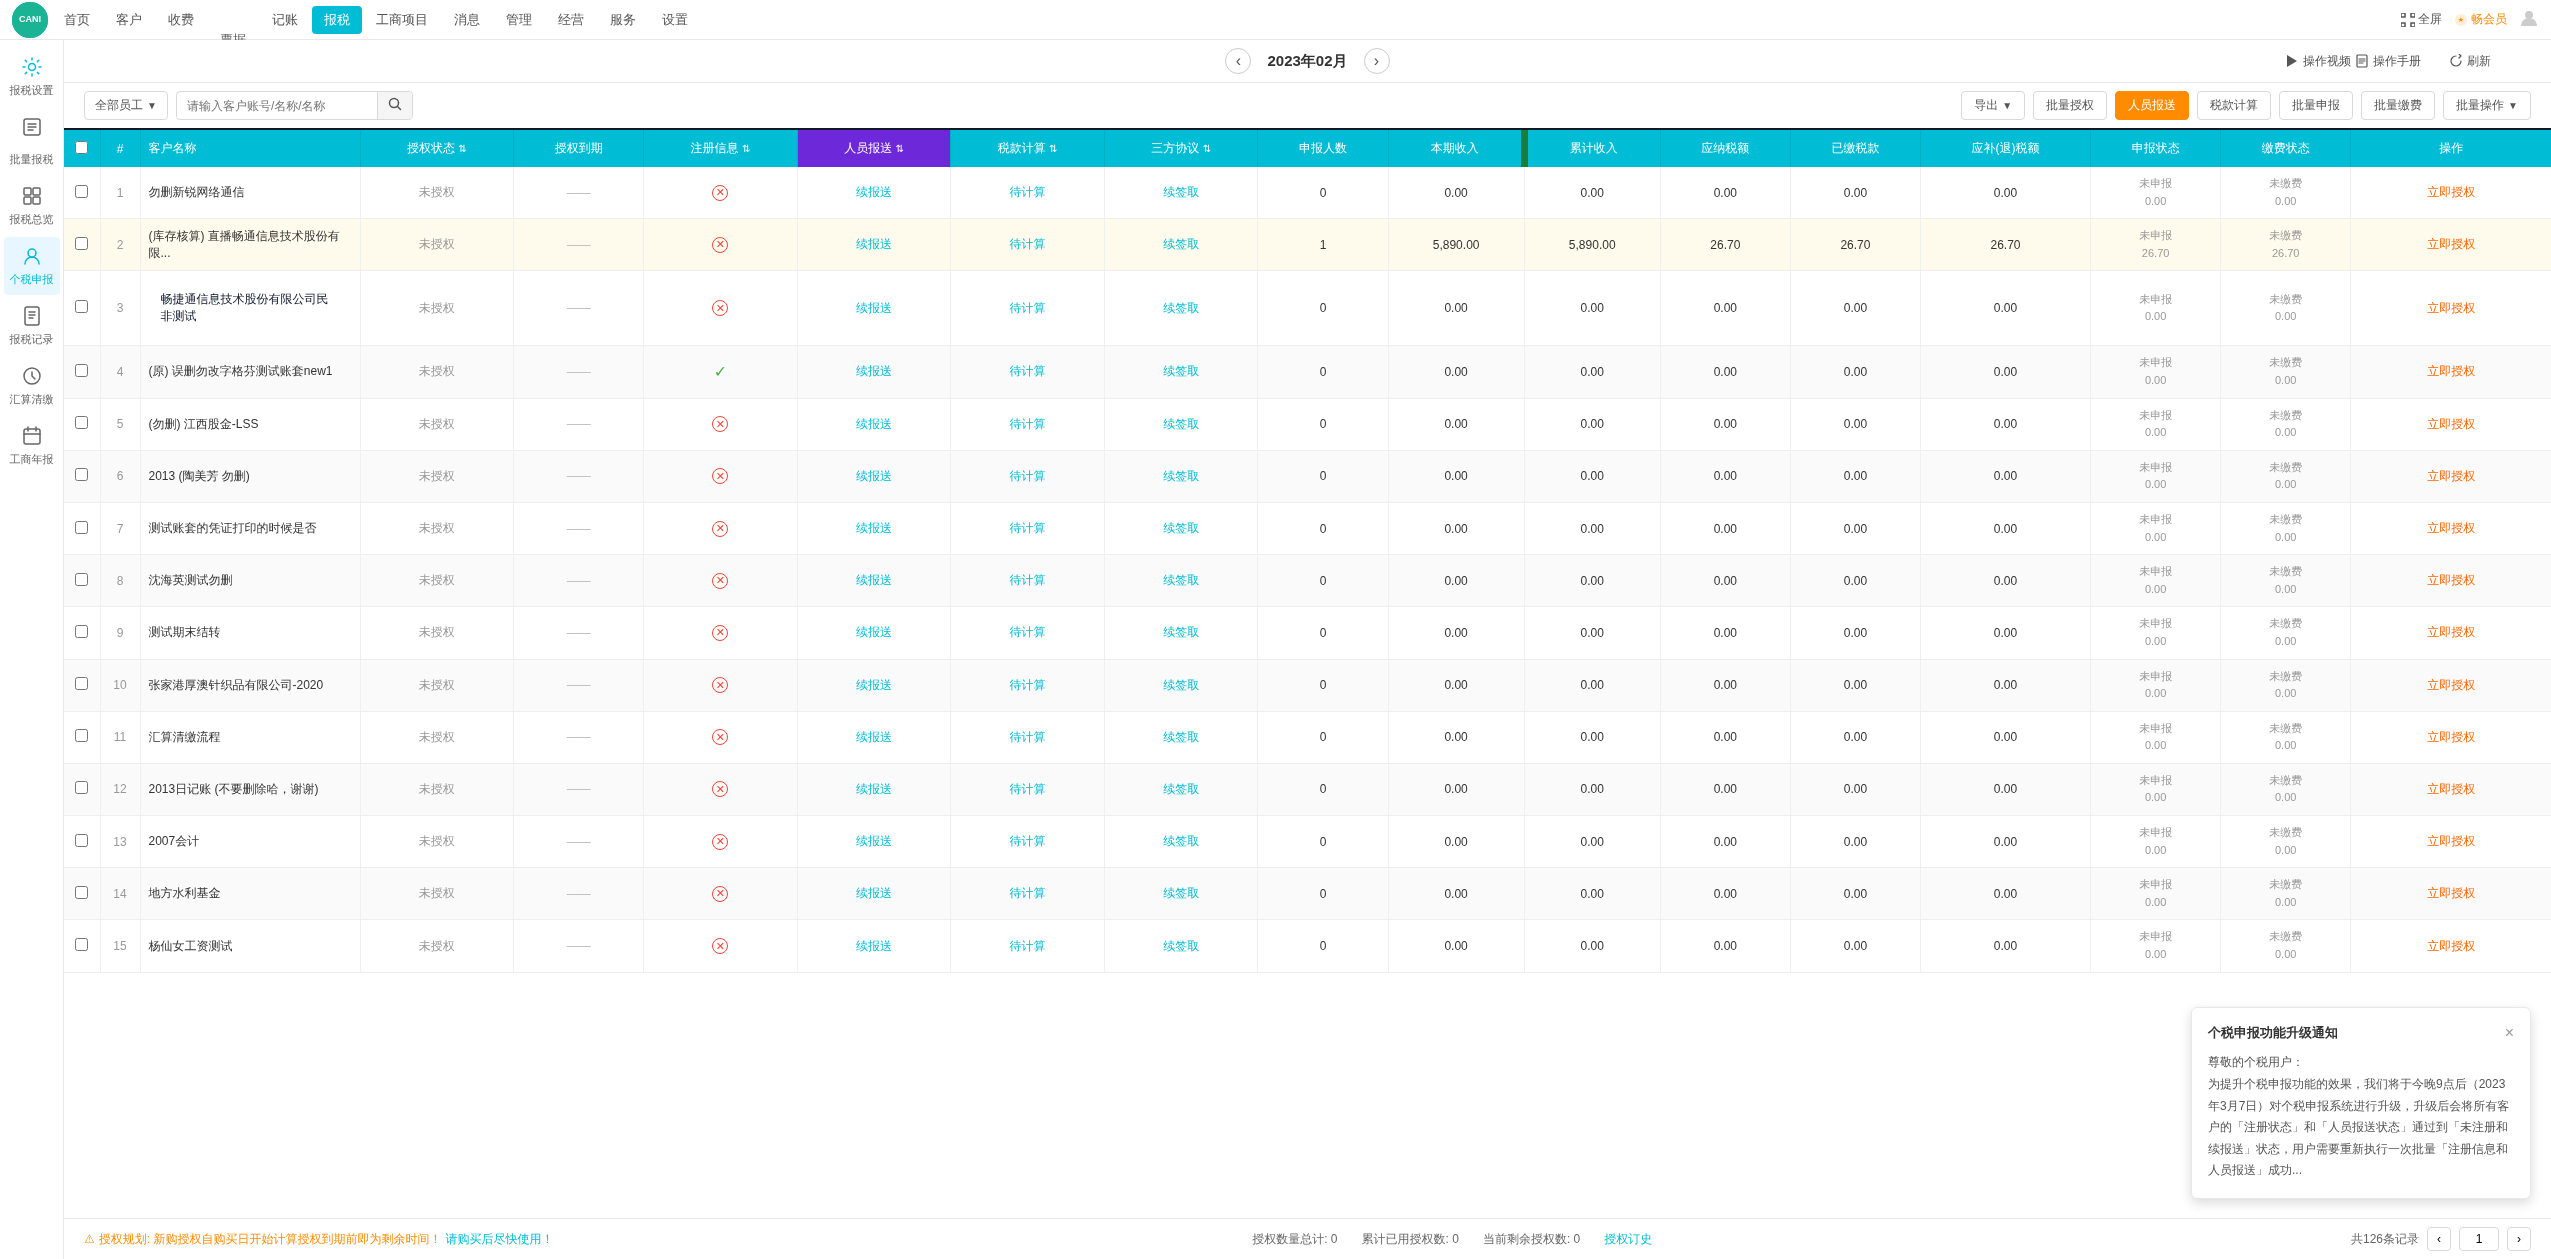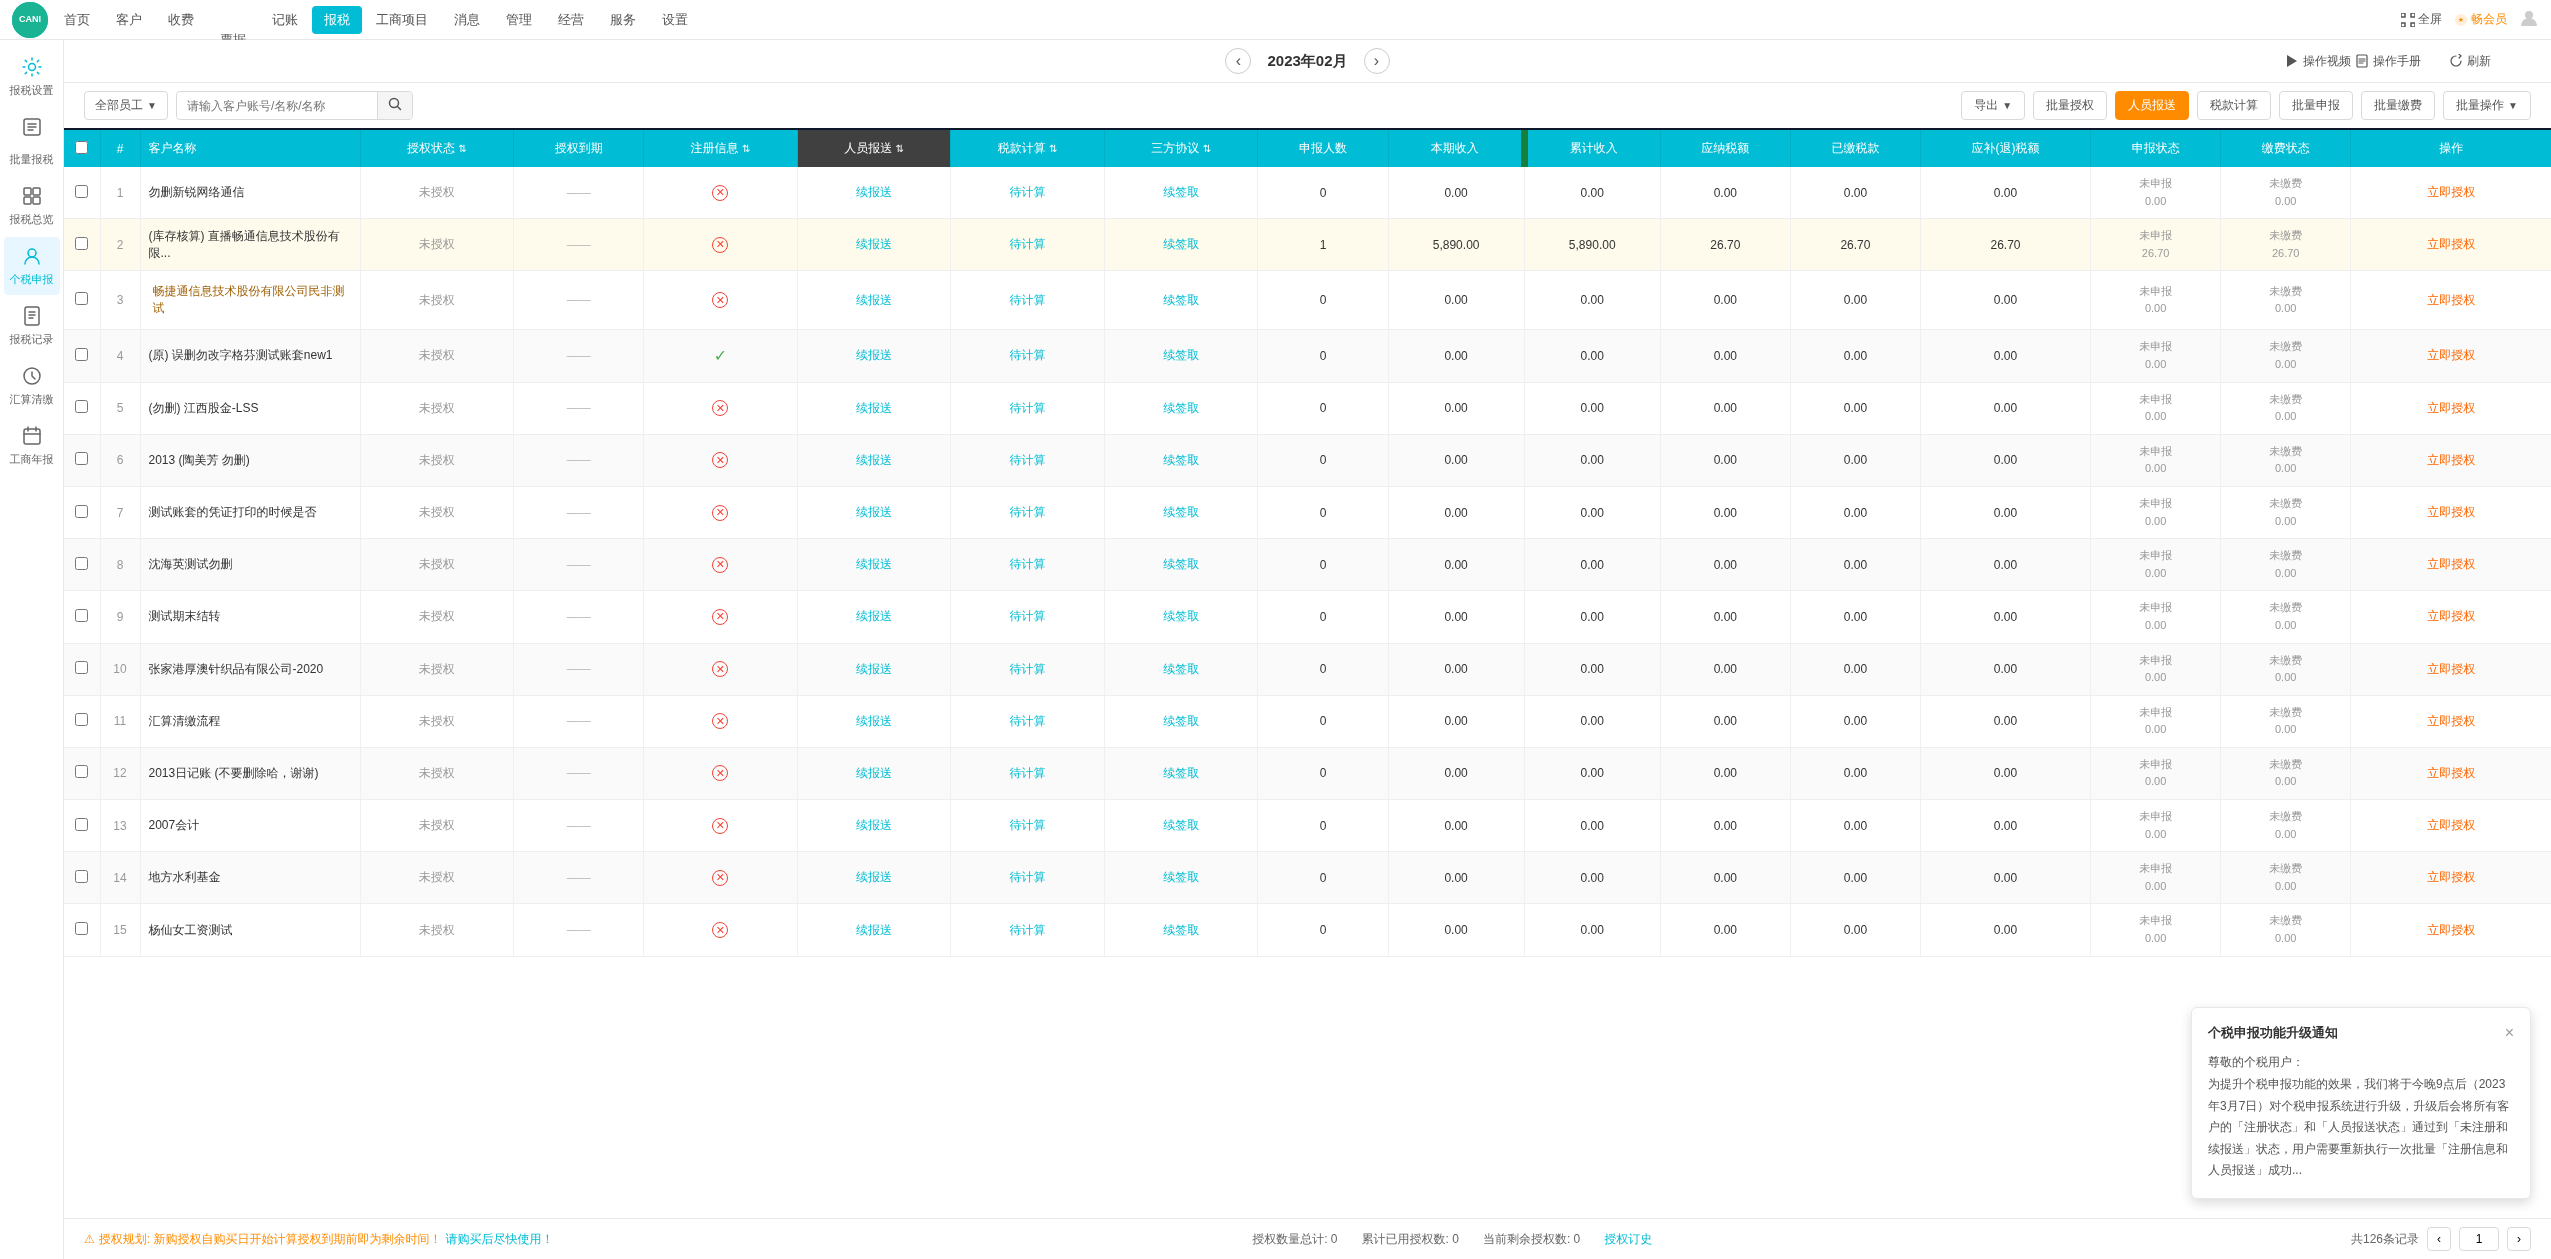--- a/index.html
+++ b/index.html
@@ -216,21 +216,21 @@
             </th>
             <th style="background:#00bcd4; color:#fff; padding:10px 8px; font-size:12px; font-weight:normal; text-align:center; border-right:1px solid #00aec5; position:sticky; top:0; z-index:10; cursor:pointer;">
               <span>授权状态</span> <span style="font-size:10px;">⇅</span>
             </th>
             <th style="background:#00bcd4; color:#fff; padding:10px 8px; font-size:12px; font-weight:normal; text-align:center; border-right:1px solid #00aec5; position:sticky; top:0; z-index:10;">
               <span>授权到期</span>
             </th>
             <th style="background:#00bcd4; color:#fff; padding:10px 8px; font-size:12px; font-weight:normal; text-align:center; border-right:1px solid #00aec5; position:sticky; top:0; z-index:10; cursor:pointer;">
               <span>注册信息</span> <span style="font-size:10px;">⇅</span>
             </th>
-            <th style="background:#404040; color:#fff; padding:10px 8px; font-size:12px; font-weight:normal; text-align:center; border-right:1px solid #00aec5; position:sticky; top:0; z-index:10; cursor:pointer;">
+            <th style="background:#6d28d9; color:#fff; padding:10px 8px; font-size:12px; font-weight:normal; text-align:center; border-right:1px solid #00aec5; position:sticky; top:0; z-index:10; cursor:pointer;">
               <span>人员报送</span> <span style="font-size:10px;">⇅</span>
             </th>
             <th style="background:#00bcd4; color:#fff; padding:10px 8px; font-size:12px; font-weight:normal; text-align:center; border-right:1px solid #00aec5; position:sticky; top:0; z-index:10; cursor:pointer;">
               <span>税款计算</span> <span style="font-size:10px;">⇅</span>
             </th>
             <th style="background:#00bcd4; color:#fff; padding:10px 8px; font-size:12px; font-weight:normal; text-align:center; border-right:1px solid #00aec5; position:sticky; top:0; z-index:10; cursor:pointer;">
               <span>三方协议</span> <span style="font-size:10px;">⇅</span>
             </th>
             <th style="background:#00bcd4; color:#fff; padding:10px 8px; font-size:12px; font-weight:normal; text-align:center; border-right:1px solid #00aec5; position:sticky; top:0; z-index:10;">
               <span>申报人数</span>
@@ -304,21 +304,21 @@
     <td style="padding:8px; text-align:center; border-bottom:1px solid #eee; border-right:1px solid #f0f0f0;">26.70</td>
     <td style="padding:8px; text-align:center; border-bottom:1px solid #eee; border-right:1px solid #f0f0f0; font-size:11px; color:#999; line-height:1.6;">未申报<br>26.70</td>
     <td style="padding:8px; text-align:center; border-bottom:1px solid #eee; border-right:1px solid #f0f0f0; font-size:11px; color:#999; line-height:1.6;">未缴费<br>26.70</td>
     <td style="padding:8px; text-align:center; border-bottom:1px solid #eee; color:#ff6600; cursor:pointer;">立即授权</td>
   </tr>
             <tr style="background: rgb(255, 255, 255);">
     <td style="padding:8px; text-align:center; border-bottom:1px solid #eee; border-right:1px solid #f0f0f0;">
       <input type="checkbox" style="">
     </td>
     <td style="padding:8px; text-align:center; border-bottom:1px solid #eee; border-right:1px solid #f0f0f0; color:#999;">3</td>
-    <td style="padding:12px; text-align:left; border-bottom:1px solid #eee; border-right:1px solid #f0f0f0; color:#a16207; max-width:220px; overflow:hidden; text-overflow:ellipsis;">畅捷通信息技术股份有限公司民非测试</td>
+    <td style="padding:20px; text-align:left; border-bottom:1px solid #eee; border-right:1px solid #f0f0f0; color:#0f172a; max-width:220px; overflow:hidden; text-overflow:ellipsis;">畅捷通信息技术股份有限公司民非测试</td>
     <td style="padding:8px; text-align:center; border-bottom:1px solid #eee; border-right:1px solid #f0f0f0; color:#999;">未授权</td>
     <td style="padding:8px; text-align:center; border-bottom:1px solid #eee; border-right:1px solid #f0f0f0; color:#bbb;">——</td>
     <td style="padding:8px; text-align:center; border-bottom:1px solid #eee; border-right:1px solid #f0f0f0;"><span style="color:#f44336;font-size:16px;border:1px solid #f44336;border-radius:50%;width:16px;height:16px;display:inline-flex;align-items:center;justify-content:center;font-size:11px;">✕</span></td>
     <td style="padding:8px; text-align:center; border-bottom:1px solid #eee; border-right:1px solid #f0f0f0;"><a style="color:#00bcd4;cursor:pointer;text-decoration:none;">续报送</a></td>
     <td style="padding:8px; text-align:center; border-bottom:1px solid #eee; border-right:1px solid #f0f0f0;"><a style="color:#00bcd4;cursor:pointer;text-decoration:none;">待计算</a></td>
     <td style="padding:8px; text-align:center; border-bottom:1px solid #eee; border-right:1px solid #f0f0f0;"><a style="color:#00bcd4;cursor:pointer;text-decoration:none;">续签取</a></td>
     <td style="padding:8px; text-align:center; border-bottom:1px solid #eee; border-right:1px solid #f0f0f0;">0</td>
     <td style="padding:8px; text-align:center; border-bottom:1px solid #eee; border-right:1px solid #f0f0f0;">0.00</td>
     <td style="padding:8px; text-align:center; border-bottom:1px solid #eee; border-right:1px solid #f0f0f0;">0.00</td>
     <td style="padding:8px; text-align:center; border-bottom:1px solid #eee; border-right:1px solid #f0f0f0;">0.00</td>

